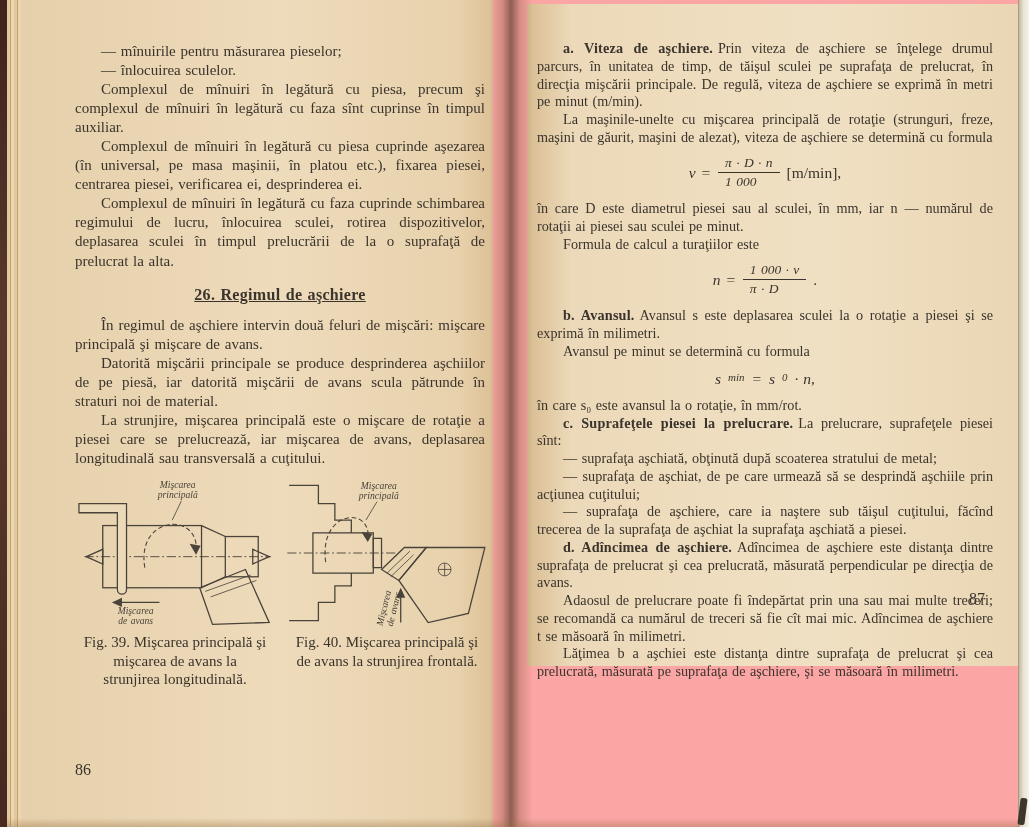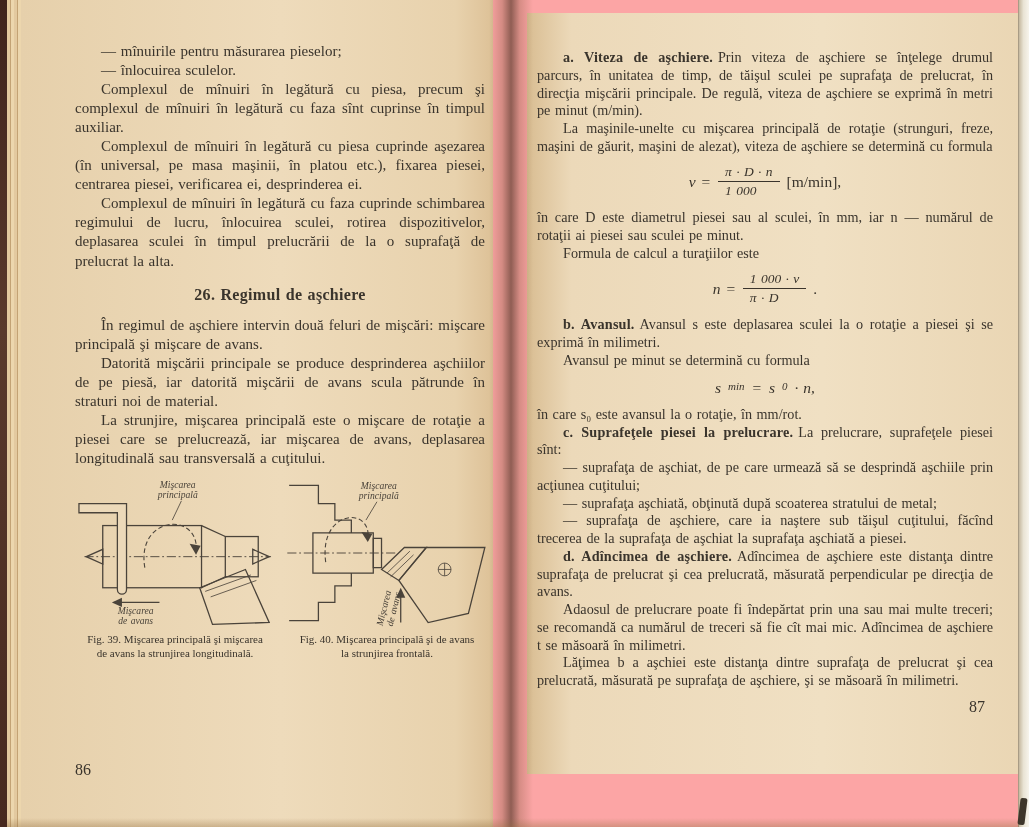--- a/index.html
+++ b/index.html
@@ -20,51 +20,51 @@
     background:linear-gradient(180deg, rgba(148,112,66,0) 0%, rgba(148,112,66,0.38) 100%); }
   .corner-mark { position:absolute; right:3px; bottom:2px; width:7px; height:27px;
     background:#3e362b; border-radius:2px; transform:rotate(7deg); }
   .gutter { position:absolute; left:489px; top:0; width:44px; height:100%; pointer-events:none;
     background:linear-gradient(90deg, rgba(86,58,30,0) 0%, rgba(96,64,32,0.26) 30%,
       rgba(54,34,16,0.55) 50%, rgba(96,64,32,0.24) 70%, rgba(86,58,30,0) 100%); }
 
   
   .left-page { position:absolute; left:21px; top:0; width:472px; height:827px;
     background:linear-gradient(90deg,#e6d0ab 0%,#eedbbb 55%,#e8d2ad 92%,#ddc197 100%); }
-  .right-page { position:absolute; left:527px; top:13px; width:492px; height:761px;
+  .right-page { position:absolute; left:527px; top:4px; width:492px; height:662px;
     background:linear-gradient(90deg,#d9bd92 0%,#ecd9b9 9%,#f0e0c3 60%,#ead6b4 100%); }
 
   .left-inner  { padding:42px 8px 0 54px; font-size:15px; line-height:1.27;
                  text-align:justify; word-spacing:1px; }
   .right-inner { padding:36px 26px 0 10px; font-size:14.2px; line-height:1.25;
                  text-align:justify; word-spacing:1px; }
 
   p { margin:0; }
   .para  { text-indent:26px; }
   .noind { text-indent:0; }
   .lead  { margin-right:5px; letter-spacing:0.2px; }
   .sec-head { text-align:center; font-weight:bold; font-size:16px;
-              letter-spacing:0.3px; margin:14px 0 11px; text-indent:0; }
+              letter-spacing:0.3px; margin:14px 0 11px; text-indent:0;text-decoration:underline; }
 
   
   .formula { display:flex; justify-content:center; align-items:center;
              gap:7px; margin:8px 0 9px; font-size:15.5px; }
   .f-it { font-style:italic; }
   .rom  { font-style:normal; }
   .frac { display:inline-flex; flex-direction:column; 
           font-size:13.5px; line-height:1.25; }
   .frac .num { padding:0 7px 1px; border-bottom:1.1px solid #3a342c; }
   .frac .den { padding:1px 7px 0; }
   .formula sub { font-size:11px; font-style:italic; }
 
   
   .figs { display:flex; gap:12px; margin-top:10px; align-items:flex-start; }
   .figbox { flex:1; text-align:center; }
   .figbox svg { display:block; margin:0 auto; }
-  .caption { font-size:11px; line-height:1.22; margin-top:5px; padding:0 8px;
+  .caption { font-size:15px; line-height:1.22; margin-top:5px; padding:0 8px;
              text-align:center; text-indent:0; word-spacing:normal; }
   .fig-line { fill:none; stroke:#4a433a; stroke-width:1.4; }
   .fig-thin { fill:none; stroke:#4a433a; stroke-width:0.9; }
   .fig-dash { fill:none; stroke:#4a433a; stroke-width:1.2; stroke-dasharray:5 3; }
   .fig-axis { fill:none; stroke:#4a433a; stroke-width:1; stroke-dasharray:10 3 2 3; }
   .fig-fill { fill:#4a433a; stroke:none; }
   .fig-paper { fill:#ecd9b9; stroke:#4a433a; stroke-width:1.4; }
   .fig-label { font:italic 10.5px "Liberation Serif","DejaVu Serif",serif;
                fill:#4a433a; text-anchor:middle; }
   .fig-label-l { font:italic 10.5px "Liberation Serif","DejaVu Serif",serif; fill:#4a433a; }
@@ -183,22 +183,22 @@
           <sub>min</sub>
         <span class="f-it">=</span>
         <span class="f-it">s</span>
           <sub>0</sub>
         <span class="f-it">· n,</span>
       </div>
 
       <p class="noind">în care s₀ este avansul la o rotaţie, în mm/rot.</p>
 
       <p class="para"><b class="lead">c. Suprafeţele piesei la prelucrare.</b><span>La prelucrare, suprafeţele piesei sînt:</span></p>
+      <p class="para">— suprafaţa aşchiată, obţinută după scoaterea stratului de metal;</p>
       <p class="para">— suprafaţa de aşchiat, de pe care urmează să se desprindă aşchiile prin acţiunea cuţitului;</p>
-      <p class="para">— suprafaţa aşchiată, obţinută după scoaterea stratului de metal;</p>
       <p class="para">— suprafaţa de aşchiere, care ia naştere sub tăişul cuţitului, făcînd trecerea de la suprafaţa de aşchiat la suprafaţa aşchiată a piesei.</p>
 
       <p class="para"><b class="lead">d. Adîncimea de aşchiere.</b><span>Adîncimea de aşchiere este distanţa dintre suprafaţa de prelucrat şi cea prelucrată, măsurată perpendicular pe direcţia de avans.</span></p>
       <p class="para">Adaosul de prelucrare poate fi îndepărtat prin una sau mai multe treceri; se recomandă ca numărul de treceri să fie cît mai mic. Adîncimea de aşchiere t se măsoară în milimetri.</p>
       <p class="para">Lăţimea b a aşchiei este distanţa dintre suprafaţa de prelucrat şi cea prelucrată, măsurată pe suprafaţa de aşchiere, şi se măsoară în milimetri.</p>
     </div>
     <div class="pn pn-right">87</div>
   </div>
 
   <div class="gutter"></div>

